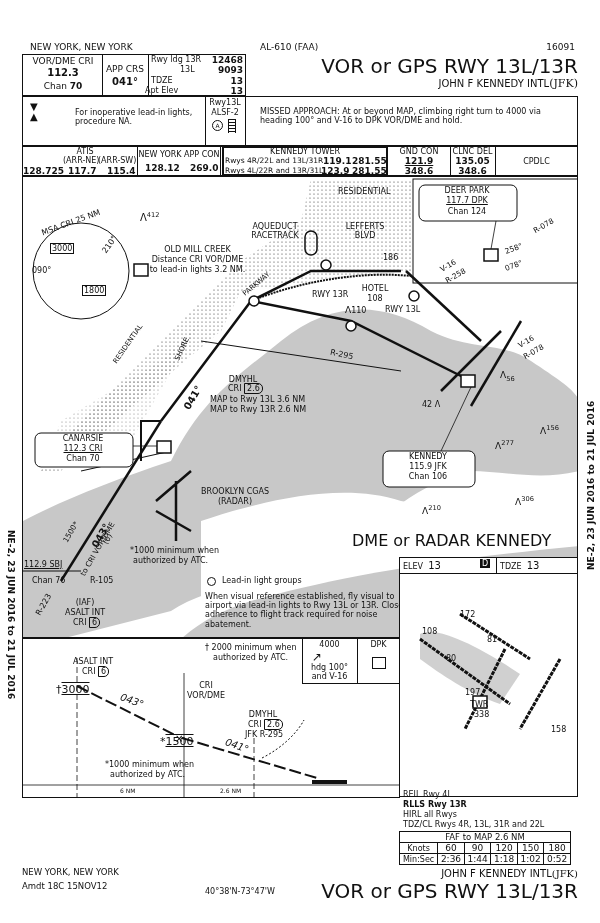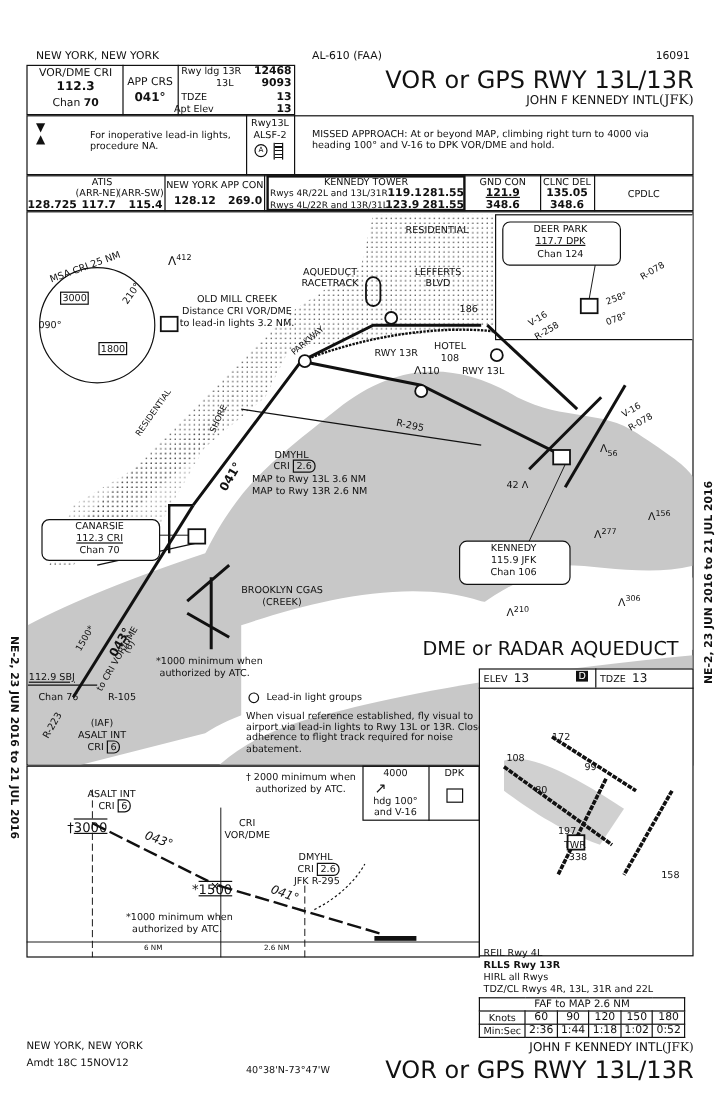--- a/index.html
+++ b/index.html
@@ -180,59 +180,59 @@
 <div class="abs t" style="left:505px;top:245px;font-size:7.5px;transform:rotate(-20deg);">258°</div>
 <div class="abs t" style="left:505px;top:262px;font-size:7.5px;transform:rotate(-20deg);">078°</div>
 <div class="abs t" style="left:533px;top:222px;font-size:7.5px;transform:rotate(-30deg);">R-078</div>
 <div class="abs t c" style="left:382px;top:452px;width:92px;font-size:8px;">KENNEDY</div>
 <div class="abs t c" style="left:382px;top:462px;width:92px;font-size:8px;">115.9 JFK</div>
 <div class="abs t c" style="left:382px;top:472px;width:92px;font-size:8px;">Chan 106</div>
 <div class="abs t c" style="left:34px;top:434px;width:98px;font-size:8px;">CANARSIE</div>
 <div class="abs t c" style="left:34px;top:444px;width:98px;font-size:8px;text-decoration:underline;">112.3 CRI</div>
 <div class="abs t c" style="left:34px;top:454px;width:98px;font-size:8px;">Chan 70</div>
 <div class="abs t c" style="left:185px;top:487px;width:100px;font-size:8px;">BROOKLYN CGAS</div>
-<div class="abs t c" style="left:185px;top:497px;width:100px;font-size:8px;">(CREEK)</div>
+<div class="abs t c" style="left:185px;top:497px;width:100px;font-size:8px;">(RADAR)</div>
 <div class="abs t" style="left:60px;top:528px;font-size:7.5px;transform:rotate(-60deg);">1500*</div>
 <div class="abs t" style="left:68px;top:545px;font-size:7.5px;transform:rotate(-60deg);">to CRI VOR/DME</div>
 <div class="abs t b" style="left:88px;top:530px;font-size:10px;transform:rotate(-60deg);">043°</div>
 <div class="abs t" style="left:103px;top:535px;font-size:7.5px;transform:rotate(-60deg);">(6)</div>
 <div class="abs t" style="left:130px;top:546px;font-size:8px;">*1000 minimum when</div>
 <div class="abs t" style="left:133px;top:556px;font-size:8px;">authorized by ATC.</div>
 <div class="abs t" style="left:24px;top:560px;font-size:8px;text-decoration:underline;">112.9  SBJ</div>
 <div class="abs t" style="left:32px;top:576px;font-size:8px;">Chan 76</div>
 <div class="abs t" style="left:90px;top:576px;font-size:8px;">R-105</div>
 <div class="abs t" style="left:32px;top:600px;font-size:8px;transform:rotate(-60deg);">R-223</div>
 <div class="abs t c" style="left:60px;top:598px;width:50px;font-size:8px;">(IAF)</div>
 <div class="abs t c" style="left:60px;top:608px;width:50px;font-size:8px;">ASALT INT</div>
 <div class="abs t" style="left:73px;top:618px;font-size:8px;"><span>CRI</span> <span style="border:1px solid #111;border-radius:0 5px 5px 0;padding:0 2px;">6</span></div>
 <div class="abs" style="left:207px;top:577px;width:7px;height:7px;border:1.5px solid #111;border-radius:50%;"></div>
 <div class="abs t" style="left:222px;top:576px;font-size:8px;">Lead-in light groups</div>
 <div class="abs t" style="left:205px;top:592px;width:200px;font-size:8px;white-space:normal;">When visual reference established, fly visual to airport via lead-in lights to Rwy 13L or 13R. Close adherence to flight track required for noise abatement.</div>
-<div class="abs t" style="left:352px;top:532px;font-size:16px;">DME or RADAR AQUEDUCT</div>
+<div class="abs t" style="left:352px;top:532px;font-size:16px;">DME or RADAR KENNEDY</div>
 
 <div class="abs t b" style="left:6px;top:530px;font-size:9px;transform:rotate(90deg);transform-origin:left top;margin-left:10px;">NE-2, 23 JUN 2016 to 21 JUL 2016</div>
 <div class="abs t b" style="left:586px;top:570px;font-size:9px;transform:rotate(-90deg);transform-origin:left top;">NE-2, 23 JUN 2016 to 21 JUL 2016</div>
 
 <div class="box" style="left:399px;top:557px;width:179px;height:240px;border-width:1.5px;background:#fff;"></div>
 <div class="hl" style="left:399px;top:573px;width:179px;"></div>
 <div class="abs t" style="left:403px;top:560px;font-size:8px;"><span>ELEV</span>&nbsp;&nbsp;<span style="font-size:10px;">13</span></div>
 <div class="abs t" style="left:480px;top:559px;font-size:8px;background:#111;color:#fff;padding:0 2px;">D</div>
 <div class="vl" style="left:496px;top:557px;height:16px;"></div>
 <div class="abs t" style="left:500px;top:560px;font-size:8px;"><span>TDZE</span>&nbsp;&nbsp;<span style="font-size:10px;">13</span></div>
 <svg class="abs" style="left:400px;top:574px;" width="177" height="180">
   <path d="M20,60 C40,50 90,80 120,100 L100,130 C70,120 40,100 20,85 Z" fill="#d0d0d0"></path>
   <line x1="60" y1="40" x2="130" y2="85" stroke="#111" stroke-width="3" stroke-dasharray="4,1"></line>
   <line x1="20" y1="65" x2="110" y2="130" stroke="#111" stroke-width="3" stroke-dasharray="4,1"></line>
   <line x1="105" y1="75" x2="65" y2="155" stroke="#111" stroke-width="3" stroke-dasharray="4,1"></line>
   <line x1="160" y1="85" x2="120" y2="155" stroke="#111" stroke-width="3" stroke-dasharray="4,1"></line>
   <rect x="73" y="122" width="14" height="12" fill="#fff" stroke="#111" stroke-width="1.5"></rect>
 </svg>
 <div class="abs t" style="left:460px;top:610px;font-size:8px;">172</div>
 <div class="abs t" style="left:422px;top:627px;font-size:8px;">108</div>
-<div class="abs t" style="left:487px;top:635px;font-size:8px;">99</div>
+<div class="abs t" style="left:487px;top:635px;font-size:8px;">81</div>
 <div class="abs t" style="left:446px;top:654px;font-size:8px;">80</div>
 <div class="abs t" style="left:465px;top:688px;font-size:8px;">197</div>
 <div class="abs t" style="left:551px;top:725px;font-size:8px;">158</div>
 <div class="abs t" style="left:470px;top:700px;font-size:8px;">TWR</div>
 <div class="abs t" style="left:474px;top:710px;font-size:8px;">338</div>
 <div class="abs t" style="left:403px;top:790px;font-size:8px;">REIL Rwy 4L</div>
 <div class="abs t" style="left:403px;top:800px;font-size:8px;font-weight:bold;">RLLS Rwy 13R</div>
 <div class="abs t" style="left:403px;top:810px;font-size:8px;">HIRL all Rwys</div>
 <div class="abs t" style="left:403px;top:820px;font-size:8px;">TDZ/CL Rwys 4R, 13L, 31R and 22L</div>
 

